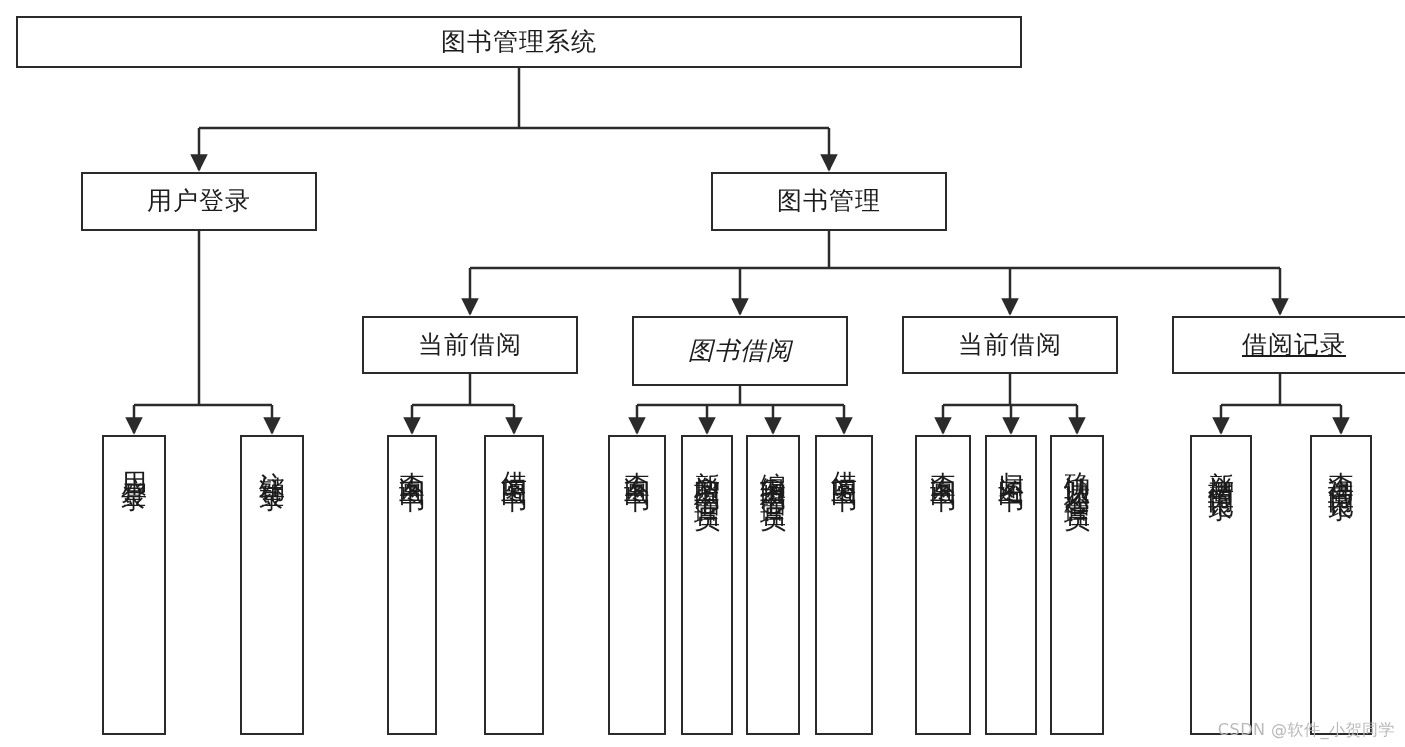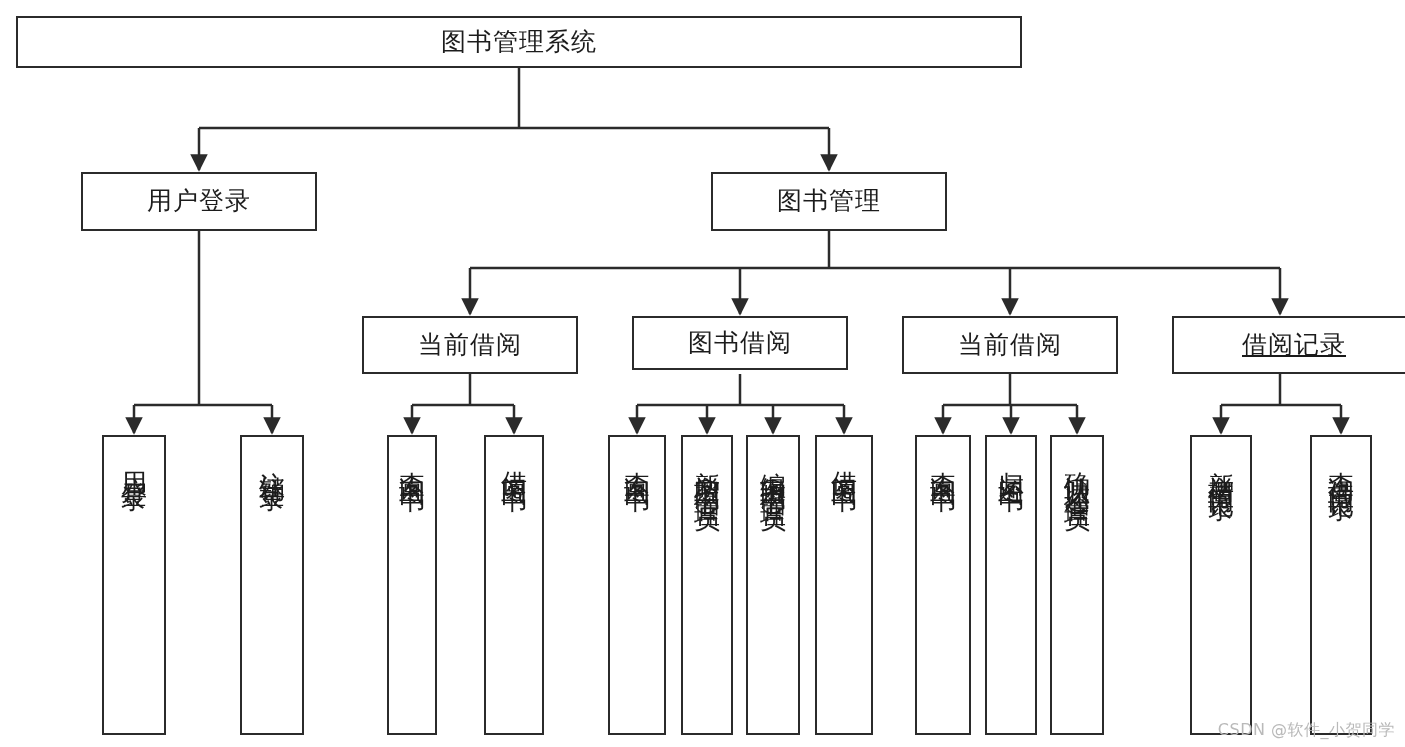--- a/index.html
+++ b/index.html
@@ -124,21 +124,21 @@
       </div>
       <div class="node level2" style="left: 81px; top: 172px; width: 236px; height: 59px;">
         <span class="node-label">用户登录</span>
       </div>
       <div class="node level2" style="left: 711px; top: 172px; width: 236px; height: 59px; font-family: Liberation Serif, serif;">
         <span class="node-label">图书管理</span>
       </div>
       <div class="node level3" style="left: 362px; top: 316px; width: 216px; height: 58px;">
         <span class="node-label">当前借阅</span>
       </div>
-      <div class="node level3" style="left: 632px; top: 316px; width: 216px; height: 54px;">
+      <div class="node level3" style="left: 632px; top: 316px; width: 216px; height: 70px; font-style: italic;">
         <span class="node-label">图书借阅</span>
       </div>
       <div class="node level3" style="left: 902px; top: 316px; width: 216px; height: 58px;">
         <span class="node-label">当前借阅</span>
       </div>
       <div class="node level3" style="left: 1172px; top: 316px; width: 244px; height: 58px; text-decoration: underline;">
         <span class="node-label">借阅记录</span>
       </div>
       <div class="node leaf" style="left: 102px; top: 435px; width: 64px; height: 300px;">
         <span class="node-label">用户登录</span>

